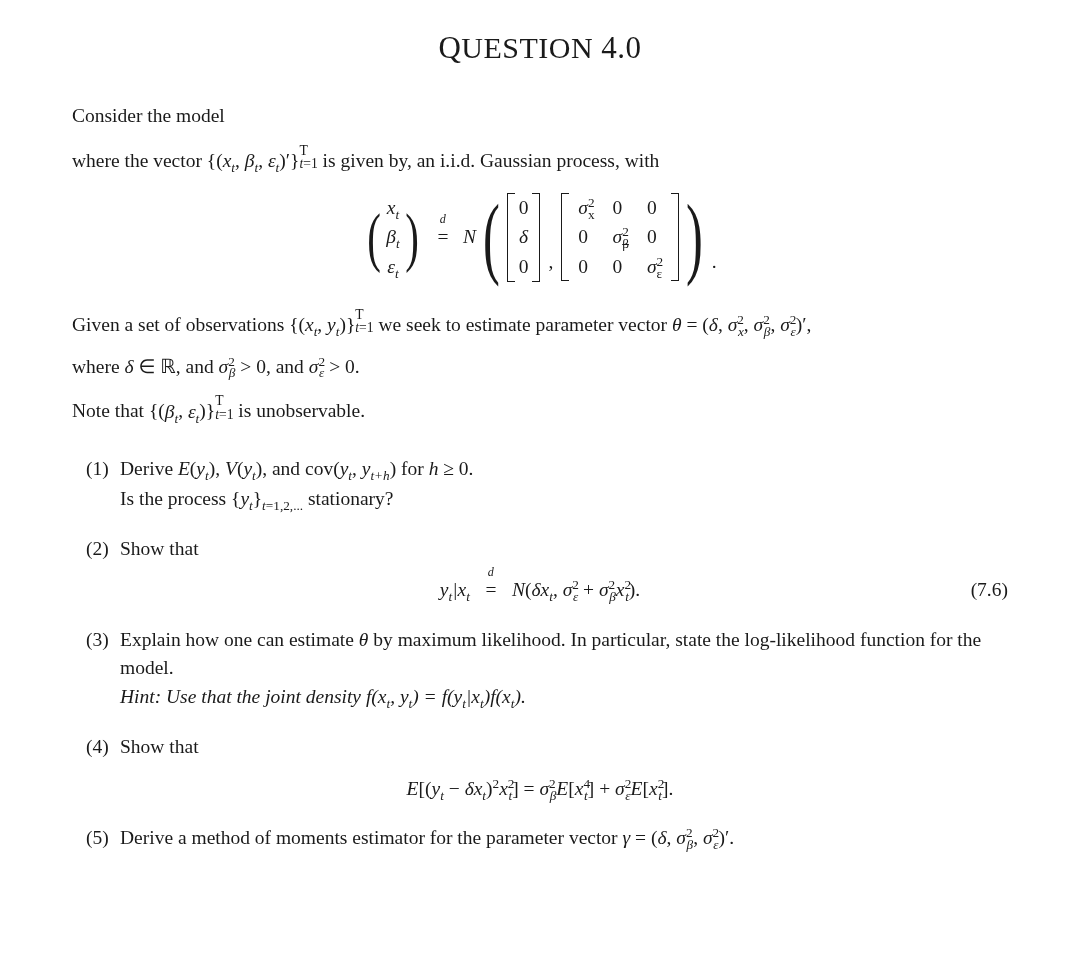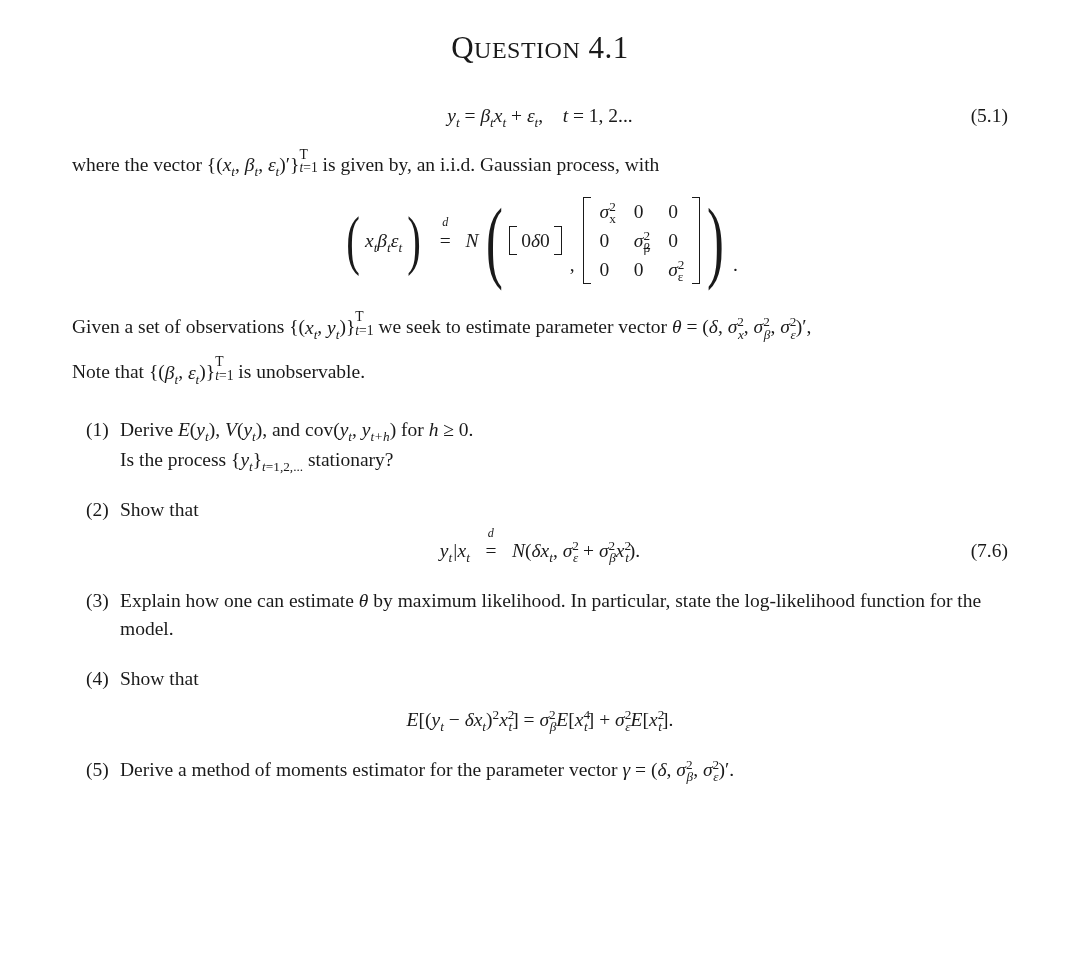--- a/index.html
+++ b/index.html
@@ -93,20 +93,21 @@
     display: inline-block;
   }
   .medparen {
     font-size: 92px;
     line-height: 0.8;
     transform: scaleX(0.55);
     display: inline-block;
   }
   .colvec {
     display: inline-flex;
+    flex-direction: column;
     align-items: center;
     line-height: 1.52;
     font-style: italic;
     padding: 0 1px;
   }
   .brk {
     display: inline-block;
     width: 7px;
     align-self: stretch;
     position: relative;
@@ -153,33 +154,27 @@
     margin: 14px 0 14px 0;
   }
   .hint { font-style: italic; }
 </style>
 </head>
 <body>
 
 <div class="page">
 
   <div class="title">
-    <span class="cap">Q</span><span style="font-size:24px;">UESTION</span> <span style="font-size:31px;">4.1</span>
+    <span class="cap">Q</span><span style="font-size:30px;">UESTION</span> <span style="font-size:31px;">4.0</span>
   </div>
 
   <div class="body">
 
-
-    <div class="eqline">
-      <span>
-        <span class="mathit">y<sub>t</sub></span> = <span class="mathit">β<sub>t</sub>x<sub>t</sub></span> + <span class="mathit">ε<sub>t</sub></span>,&nbsp;&nbsp;&nbsp;
-        <span class="mathit">t</span> = 1, 2...
-      </span>
-      <span class="eqnum">(5.1)</span>
-    </div>
+    <div class="para">Consider the model</div>
+
 
     <div class="para">
       where the vector {(<span class="mathit">x<sub>t</sub></span>, <span class="mathit">β<sub>t</sub></span>, <span class="mathit">ε<sub>t</sub></span>)′}<span style="display:inline-block;vertical-align:-0.1em;font-size:0.7em;line-height:1;text-align:left;"><span style="display:block;">T</span><span style="display:block;"><span class="mathit">t</span>=1</span></span>
       is given by, an i.i.d. Gaussian process, with
     </div>
 
     <div class="matrixblock">
       <span class="bigparen">(</span>
       <span class="colvec">
         <span>x<sub>t</sub></span>
@@ -232,20 +227,23 @@
 
       <span class="medparen">)</span>
       <span style="align-self:flex-end;padding-bottom:6px;margin-left:2px;">.</span>
     </div>
 
     <div class="para">
       Given a set of observations {(<span class="mathit">x<sub>t</sub></span>, <span class="mathit">y<sub>t</sub></span>)}<span style="display:inline-block;vertical-align:-0.1em;font-size:0.7em;line-height:1;text-align:left;"><span style="display:block;">T</span><span style="display:block;"><span class="mathit">t</span>=1</span></span>
       we seek to estimate parameter vector <span class="mathit">θ</span> = (<span class="mathit">δ</span>, <span class="mathit">σ</span><sup>2</sup><sub style="margin-left:-0.45em;"><span class="mathit">x</span></sub>, <span class="mathit">σ</span><sup>2</sup><sub style="margin-left:-0.45em;"><span class="mathit">β</span></sub>, <span class="mathit">σ</span><sup>2</sup><sub style="margin-left:-0.45em;"><span class="mathit">ε</span></sub>)′,
     </div>
 
+    <div class="para">
+      where <span class="mathit">δ</span> ∈ ℝ, and <span class="mathit">σ</span><sup>2</sup><sub style="margin-left:-0.45em;"><span class="mathit">β</span></sub> &gt; 0, and <span class="mathit">σ</span><sup>2</sup><sub style="margin-left:-0.45em;"><span class="mathit">ε</span></sub> &gt; 0.
+    </div>
 
     <div class="para" style="margin-bottom:30px;">
       Note that {(<span class="mathit">β<sub>t</sub></span>, <span class="mathit">ε<sub>t</sub></span>)}<span style="display:inline-block;vertical-align:-0.1em;font-size:0.7em;line-height:1;text-align:left;"><span style="display:block;">T</span><span style="display:block;"><span class="mathit">t</span>=1</span></span>
       is unobservable.
     </div>
 
     <div class="list">
 
       <div class="grp">
         <div class="item">
@@ -272,20 +270,23 @@
           </span>
           <span class="eqnum">(7.6)</span>
         </div>
       </div>
 
       <div class="grp">
         <div class="item">
           <span class="num">(3)</span>
           <span class="txt">
             Explain how one can estimate <span class="mathit">θ</span> by maximum likelihood. In particular, state the log-likelihood function for the model.
+            <div class="subline hint">
+              Hint: Use that the joint density <span class="mathit">f</span>(<span class="mathit">x<sub>t</sub></span>, <span class="mathit">y<sub>t</sub></span>) = <span class="mathit">f</span>(<span class="mathit">y<sub>t</sub>|x<sub>t</sub></span>)<span class="mathit">f</span>(<span class="mathit">x<sub>t</sub></span>).
+            </div>
           </span>
         </div>
       </div>
 
       <div class="grp">
         <div class="item">
           <span class="num">(4)</span>
           <span class="txt">Show that</span>
         </div>
         <div class="indent-eq">

